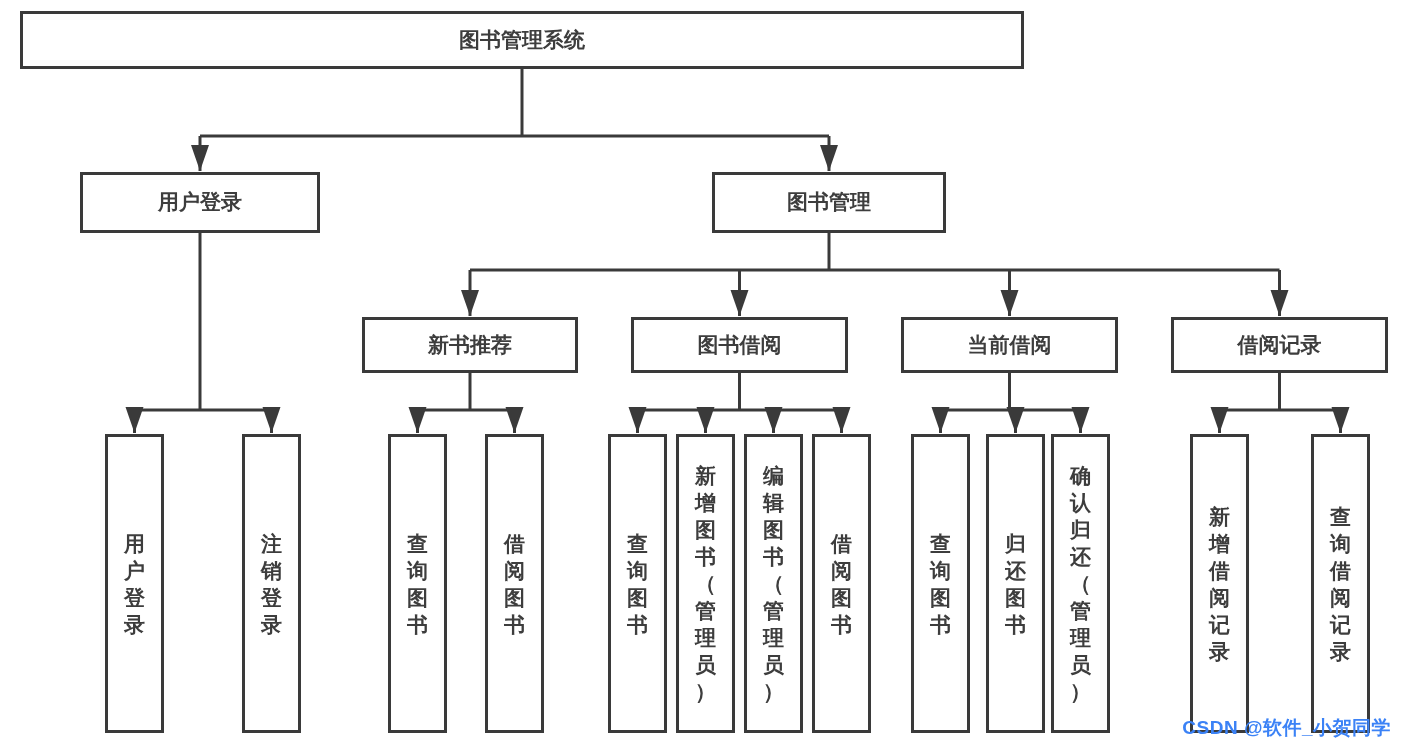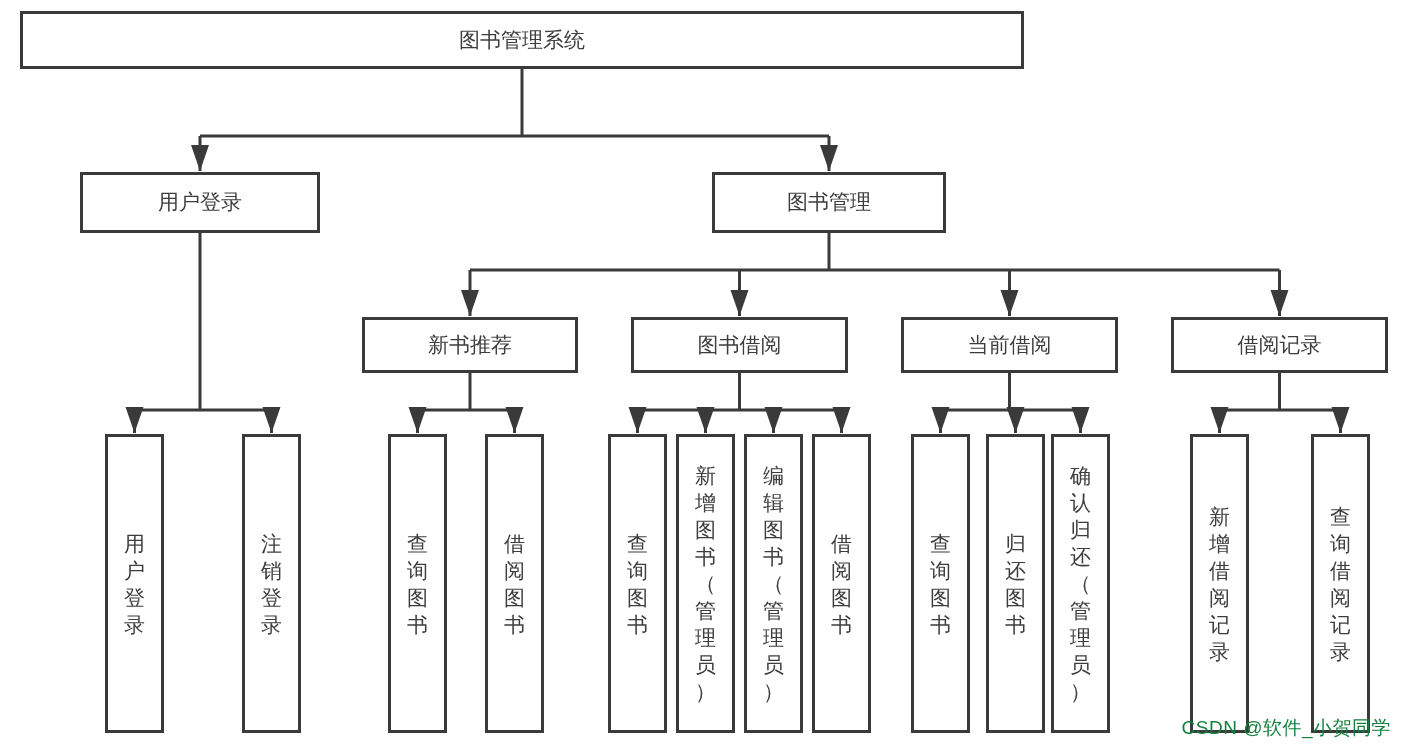--- a/index.html
+++ b/index.html
@@ -10,20 +10,21 @@
   }
   body {
     font-family: "Liberation Sans", "DejaVu Sans", sans-serif;
   }
   #diagram-root {
     position: relative;
     width: 1405px;
     height: 747px;
     background: #ffffff;
     overflow: hidden;
+    font-weight: bold;
   }
   svg.diagram-canvas {
     position: absolute;
     top: 0;
     left: 0;
     width: 1405px;
     height: 747px;
     display: block;
   }
   .node-rect {
@@ -53,21 +54,21 @@
     font-size: 21px;
     fill: #3d3d3d;
     text-anchor: middle;
   }
   .watermark {
     position: absolute;
     right: 14px;
     bottom: 6px;
     font-family: "Liberation Sans", "DejaVu Sans", sans-serif;
     font-size: 19px;
-    color: #15803d;
+    color: #3b82f6;
     white-space: nowrap;
     letter-spacing: 0.5px;
     user-select: none;
   }
 </style>
 </head>
 <body>
 
 <div id="diagram-root">
   <svg class="diagram-canvas" viewBox="0 0 1405 747" xmlns="http://www.w3.org/2000/svg">

